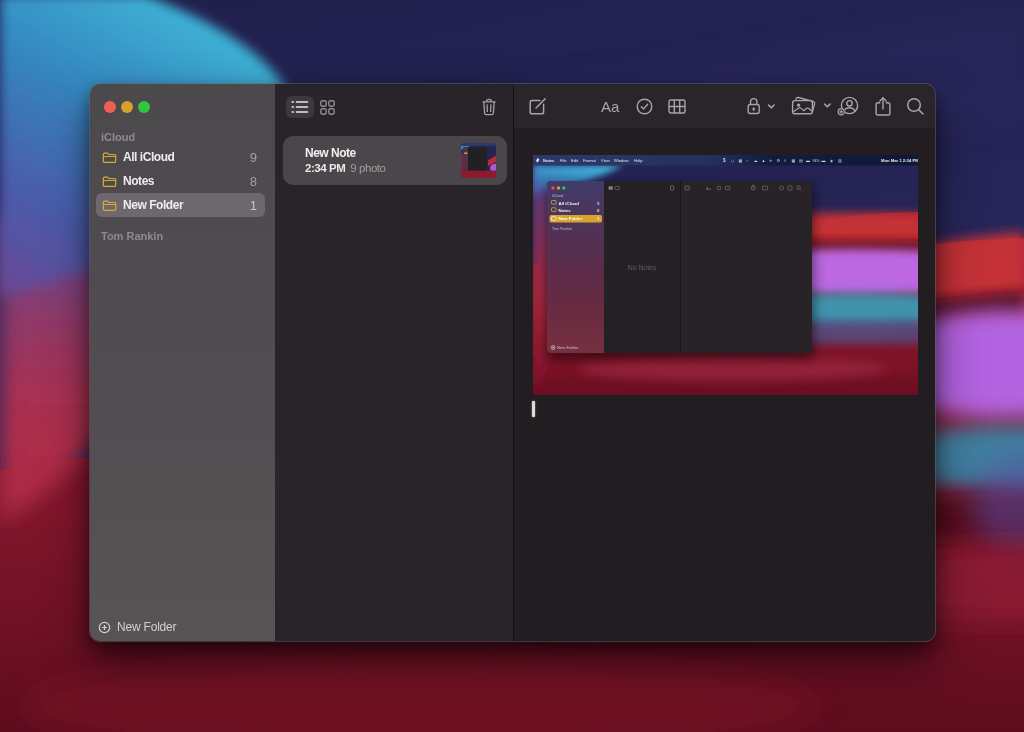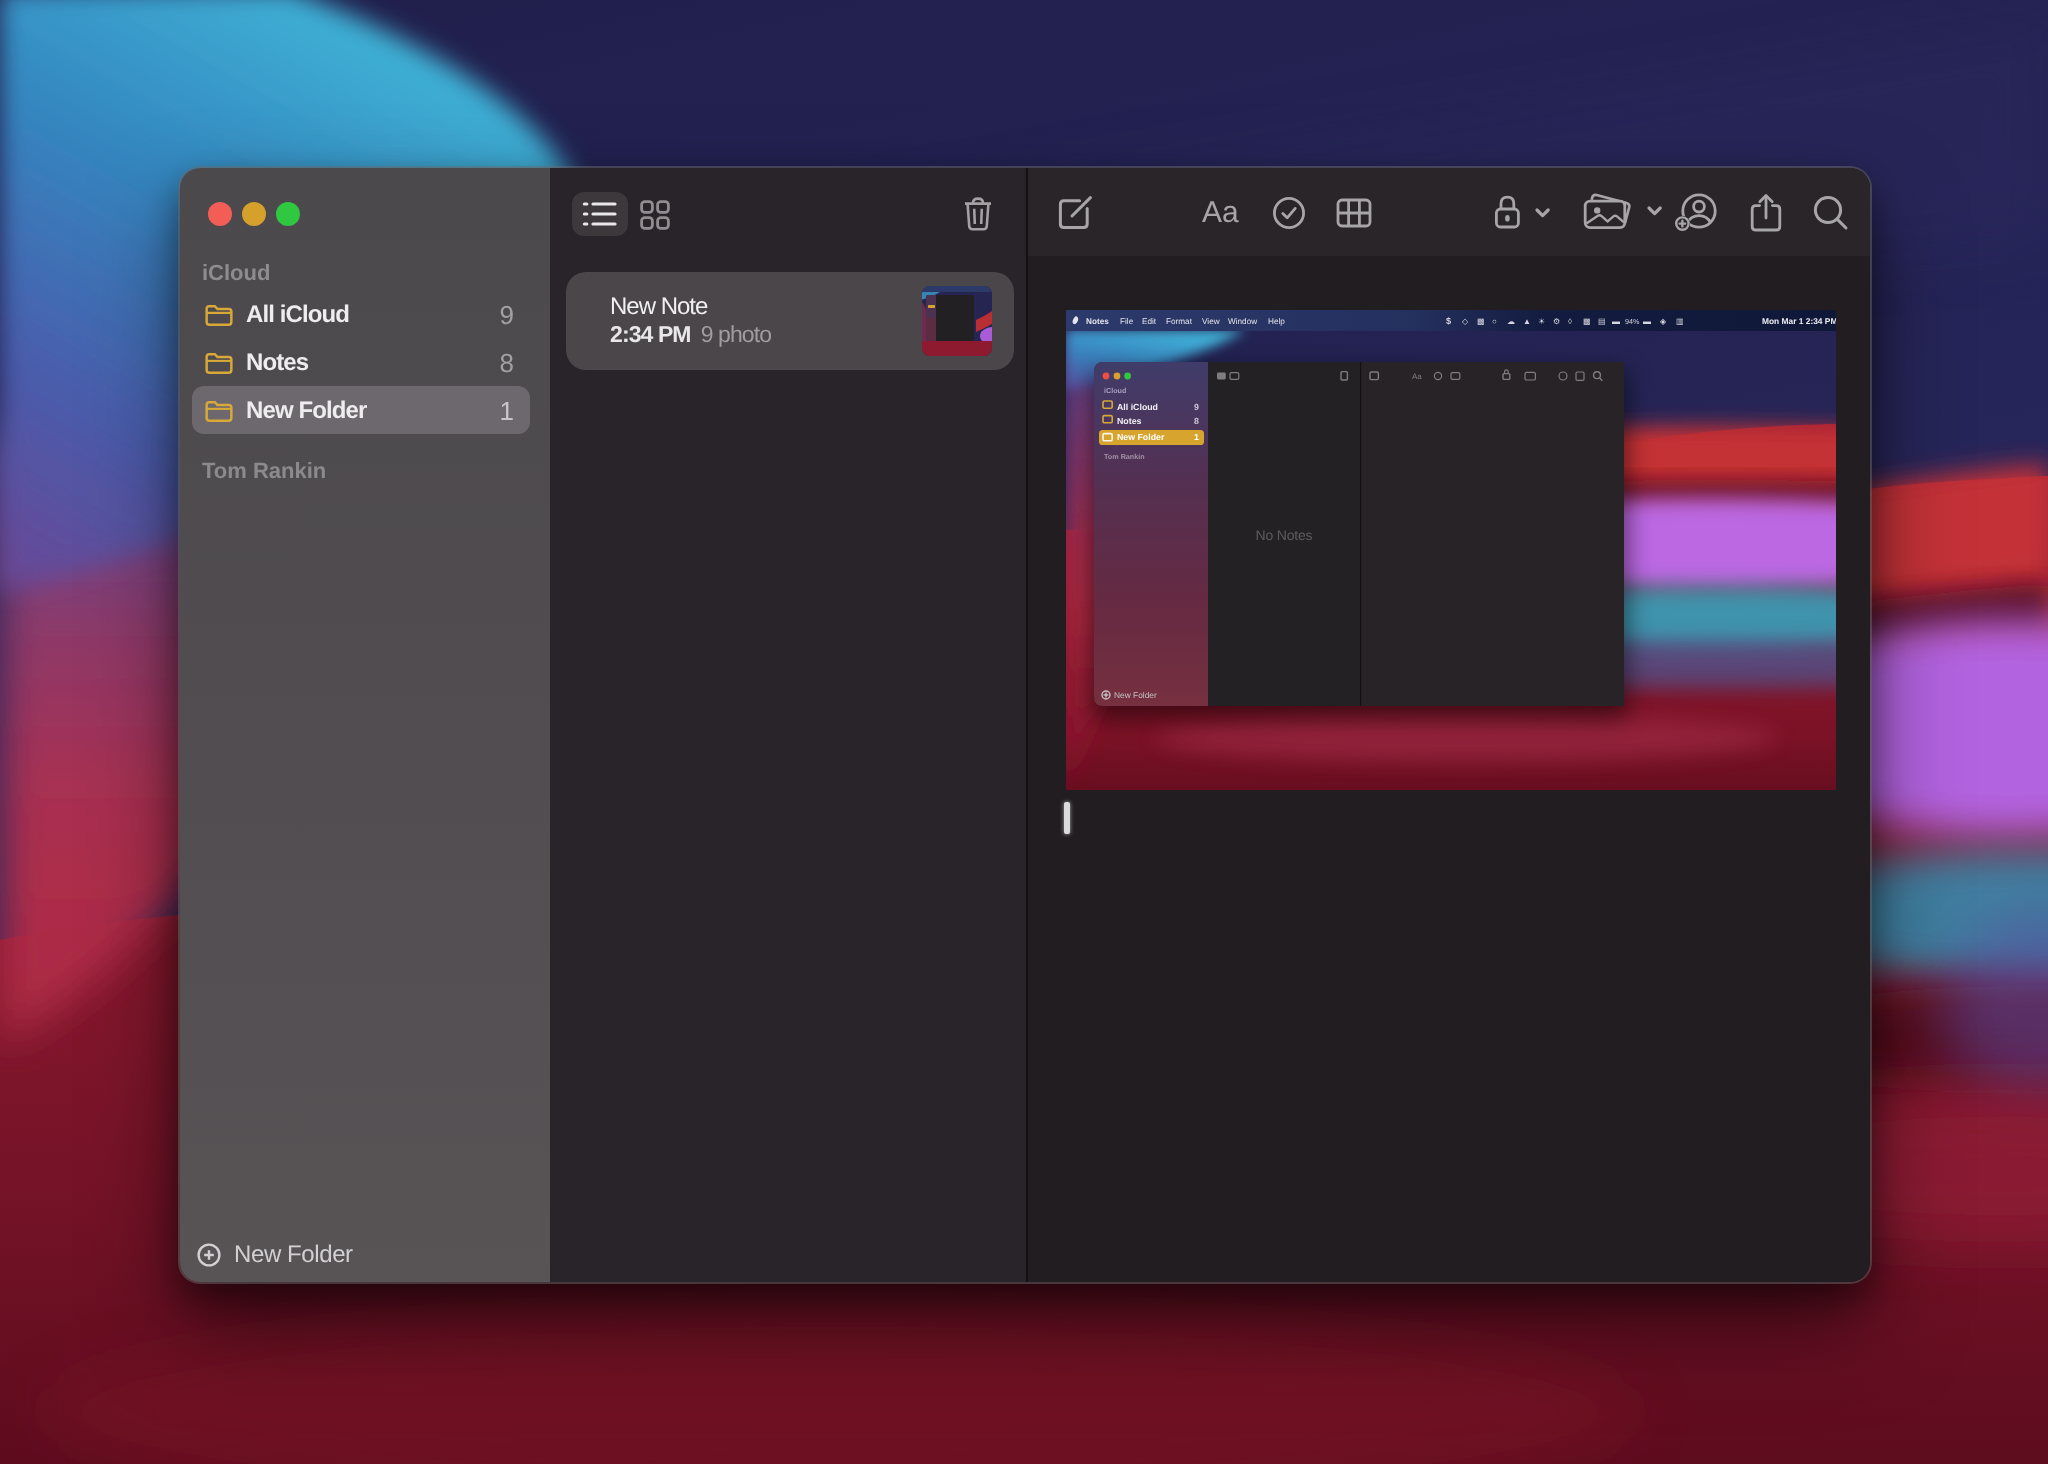--- a/index.html
+++ b/index.html
@@ -22,21 +22,21 @@
   #newfolder-btn{position:absolute;left:8px;bottom:7px;display:flex;align-items:center;color:#d2d0d2;
     font-size:12px;letter-spacing:-0.2px;}
   
   #mid{width:239px;height:100%;background:#282429;position:relative;flex:none;
     border-right:1px solid #121013;box-sizing:border-box;}
   #listbtn{position:absolute;left:11px;top:12px;width:28px;height:22px;border-radius:6px;background:#3c383c;
     display:flex;align-items:center;justify-content:center;}
   #gridbtn{position:absolute;left:45px;top:16px;}
   #trashbtn{position:absolute;left:206px;top:14px;}
   #noteitem{position:absolute;left:8px;top:52px;width:224px;height:49px;border-radius:10px;background:#4a4649;}
-  #noteitem .t1{position:absolute;left:22px;top:10px;font-size:12px;font-weight:normal;letter-spacing:-0.5px;color:#f1eff1;}
+  #noteitem .t1{position:absolute;left:22px;top:10px;font-size:12px;font-weight:bold;letter-spacing:-0.5px;color:#f1eff1;}
   #noteitem .t2{position:absolute;left:22px;top:26px;font-size:11.5px;font-weight:bold;letter-spacing:-0.45px;color:#e9e7e9;}
   #noteitem .t2 span{font-weight:normal;color:#a09da1;margin-left:5px;}
   #thumb{position:absolute;left:178px;top:7px;width:35px;height:35px;border-radius:4px;overflow:hidden;}
   
   #right{flex:1 1 auto;height:100%;background:#211d21;position:relative;}
   #rtoolbar{position:absolute;left:0;top:0;right:0;height:44px;background:#292529;}
   .tbi{position:absolute;top:0;height:44px;display:flex;align-items:center;}
   #datehdr{position:absolute;left:0;right:0;top:52px;text-align:center;font-size:11.5px;font-weight:bold;letter-spacing:-0.25px;
     color:#8e8b8e;}
   #shot{position:absolute;left:19px;top:71px;width:385px;height:240px;}

